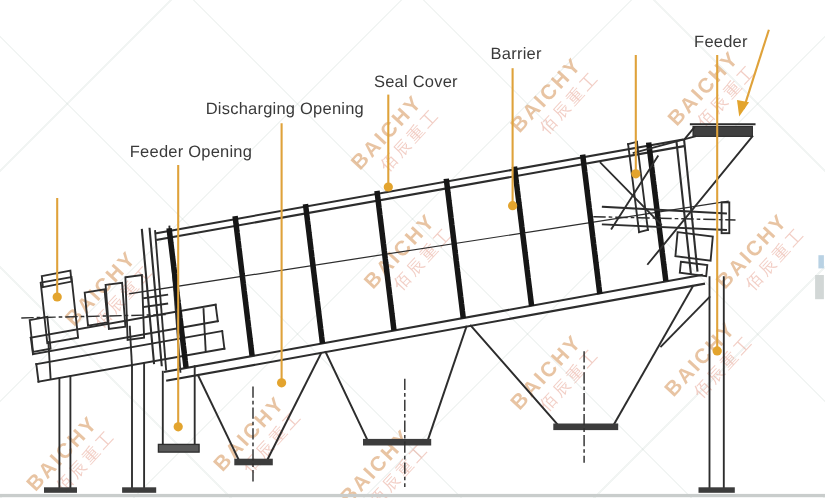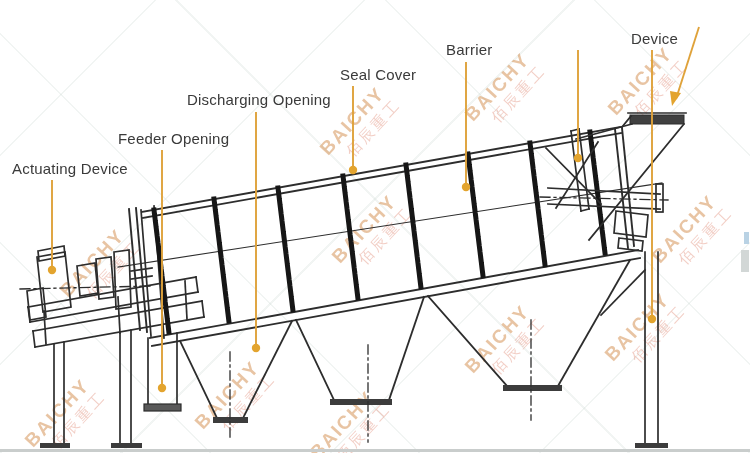--- a/index.html
+++ b/index.html
@@ -222,23 +222,22 @@
       <circle cx="162" cy="388" r="4.2"></circle>
       <circle cx="256" cy="348" r="4.2"></circle>
       <circle cx="353" cy="170" r="4.2"></circle>
       <circle cx="466" cy="187" r="4.2"></circle>
       <circle cx="578" cy="158" r="4.2"></circle>
       <circle cx="652" cy="319" r="4.2"></circle>
       <polygon points="672,106 681,93 670,91"></polygon>
     </g>
   </svg>
 
-  <div class="lbl" style="left:12px;top:160px">Actuating Device</div>
   <div class="lbl" style="left:187px;top:91px">Discharging Opening</div>
   <div class="lbl" style="left:118px;top:130px">Feeder Opening</div>
   <div class="lbl" style="left:340px;top:66px">Seal Cover</div>
   <div class="lbl" style="left:446px;top:41px">Barrier</div>
-  <div class="lbl" style="left:631px;top:30px">Device</div>
+  <div class="lbl" style="left:631px;top:30px">Feeder</div>
 
   <div class="bottom-line"></div>
   <div class="edge-artifact" style="left:744px;top:232px;width:5px;height:12px;background:#b9d2e4;"></div>
   <div class="edge-artifact" style="left:741px;top:250px;width:8px;height:22px;background:#d2d7d6;"></div>
 </div>
 
 </body></html>

